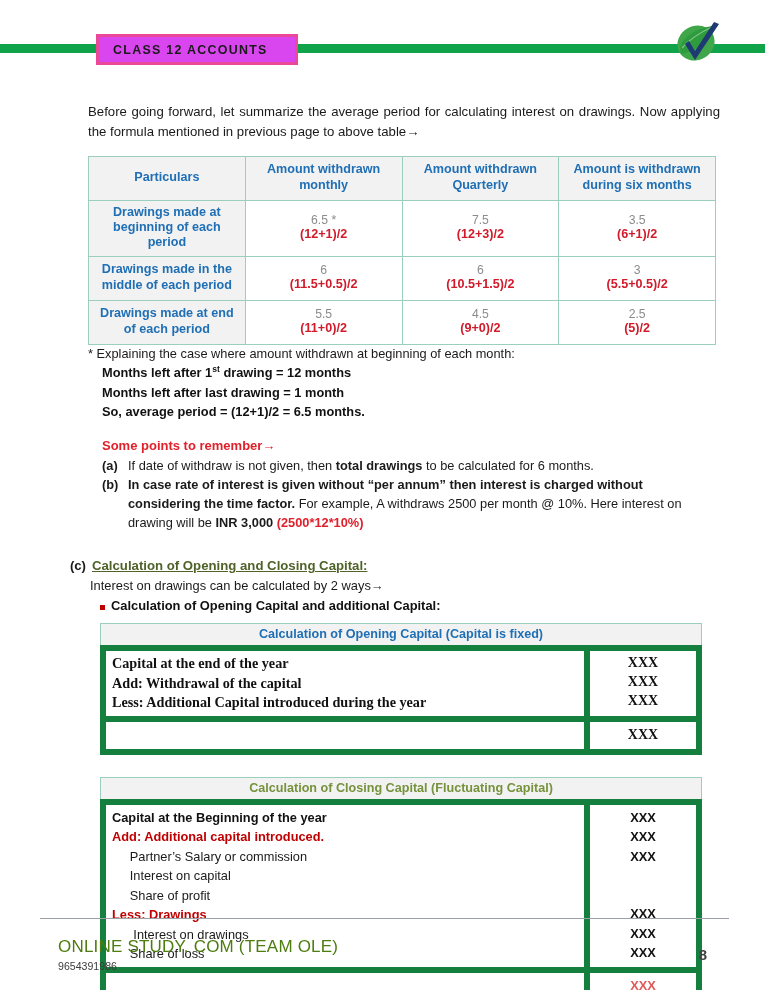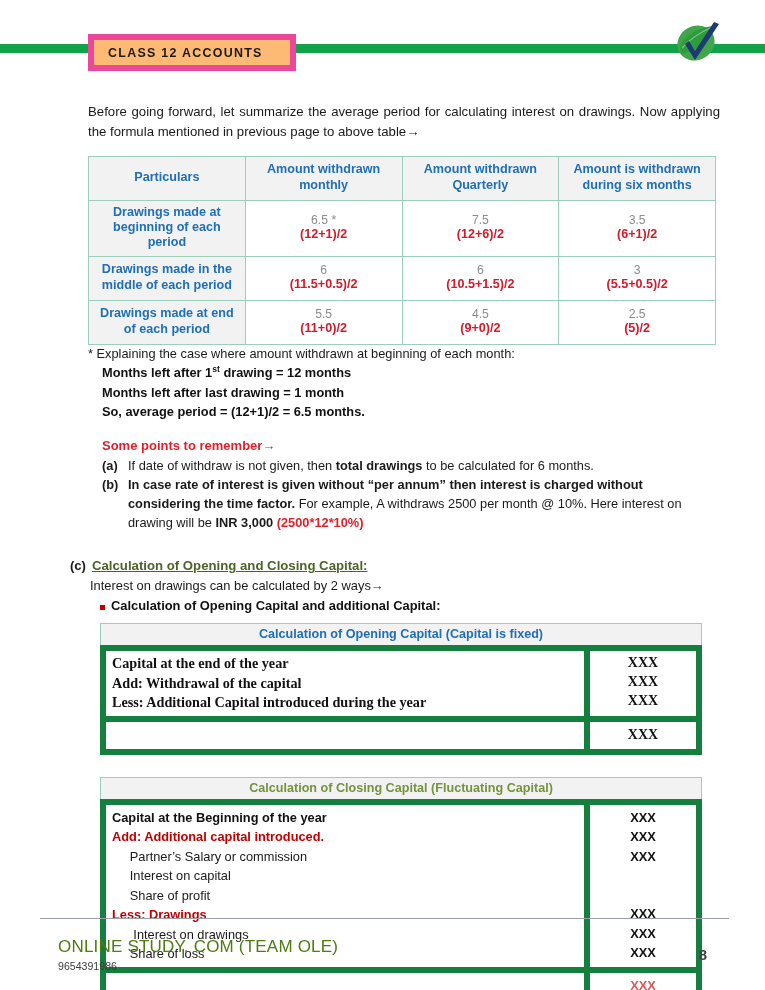--- a/index.html
+++ b/index.html
@@ -18,23 +18,23 @@
   .header { position: relative; height: 80px; }
   .header-bar {
     position: absolute;
     left: 0; right: 0;
     top: 44px;
     height: 9px;
     background: #11A34A;
   }
   .header-tag {
     position: absolute;
-    left: 88px; top: 34px;
-    border: 6px solid #ec4899;
-    background: #fdba74;
+    left: 96px; top: 34px;
+    border: 3px solid #ec4899;
+    background: #d946ef;
     padding: 3px 14px 4px 14px;
     z-index: 3;
   }
   .header-tag-label {
     font-family: "Liberation Sans", sans-serif;
     font-weight: bold;
     font-size: 13.5px;
     letter-spacing: 1.4px;
     color: #1a1a1a;
     white-space: nowrap;
@@ -321,21 +321,21 @@
     </thead>
     <tbody>
       <tr>
         <td class="rowhead">Drawings made at beginning of each period</td>
         <td class="val">
           <span class="val-top">6.5 *</span>
           <span class="val-bot">(12+1)/2</span>
         </td>
         <td class="val">
           <span class="val-top">7.5</span>
-          <span class="val-bot">(12+6)/2</span>
+          <span class="val-bot">(12+3)/2</span>
         </td>
         <td class="val">
           <span class="val-top">3.5</span>
           <span class="val-bot">(6+1)/2</span>
         </td>
       </tr>
       <tr>
         <td class="rowhead">Drawings made in the middle of each period</td>
         <td class="val">
           <span class="val-top">6</span>

